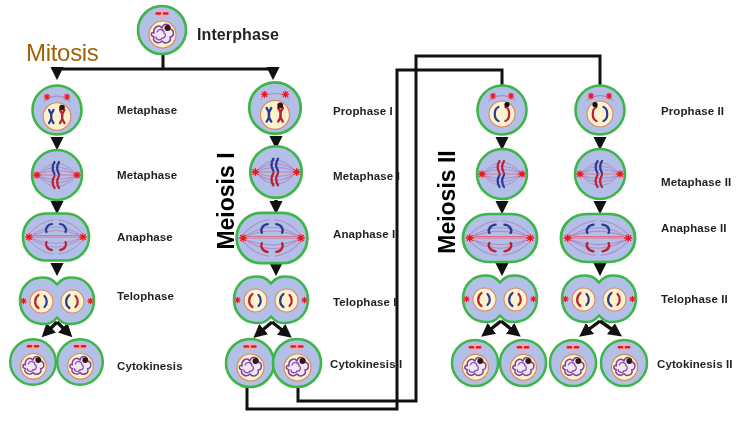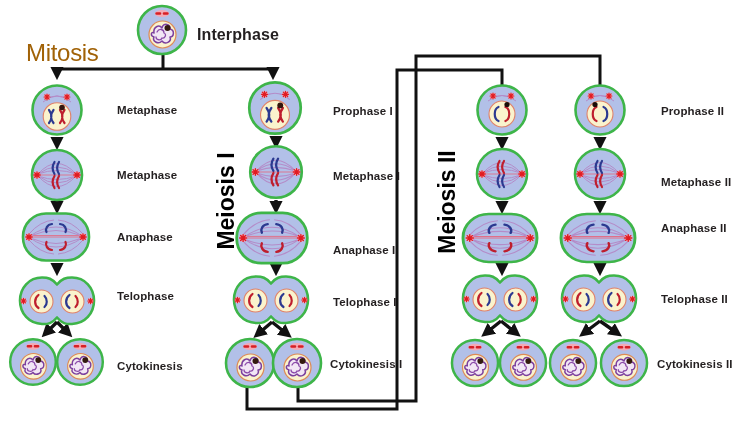--- a/index.html
+++ b/index.html
@@ -186,21 +186,21 @@
 <div class="vlbl" style="left:447px;top:202px">Meiosis II</div>
 
 <div class="lbl" style="left:117px;top:110px">Metaphase</div>
 <div class="lbl" style="left:117px;top:175px">Metaphase</div>
 <div class="lbl" style="left:117px;top:237px">Anaphase</div>
 <div class="lbl" style="left:117px;top:296px">Telophase</div>
 <div class="lbl" style="left:117px;top:366px">Cytokinesis</div>
 
 <div class="lbl" style="left:333px;top:111px">Prophase I</div>
 <div class="lbl" style="left:333px;top:176px">Metaphase I</div>
-<div class="lbl" style="left:333px;top:250px">Anaphase I</div>
+<div class="lbl" style="left:333px;top:234px">Anaphase I</div>
 <div class="lbl" style="left:333px;top:302px">Telophase I</div>
 <div class="lbl" style="left:330px;top:364px">Cytokinesis I</div>
 
 <div class="lbl" style="left:661px;top:111px">Prophase II</div>
 <div class="lbl" style="left:661px;top:182px">Metaphase II</div>
 <div class="lbl" style="left:661px;top:228px">Anaphase II</div>
 <div class="lbl" style="left:661px;top:299px">Telophase II</div>
 <div class="lbl" style="left:657px;top:364px">Cytokinesis II</div>
 
 </div>

